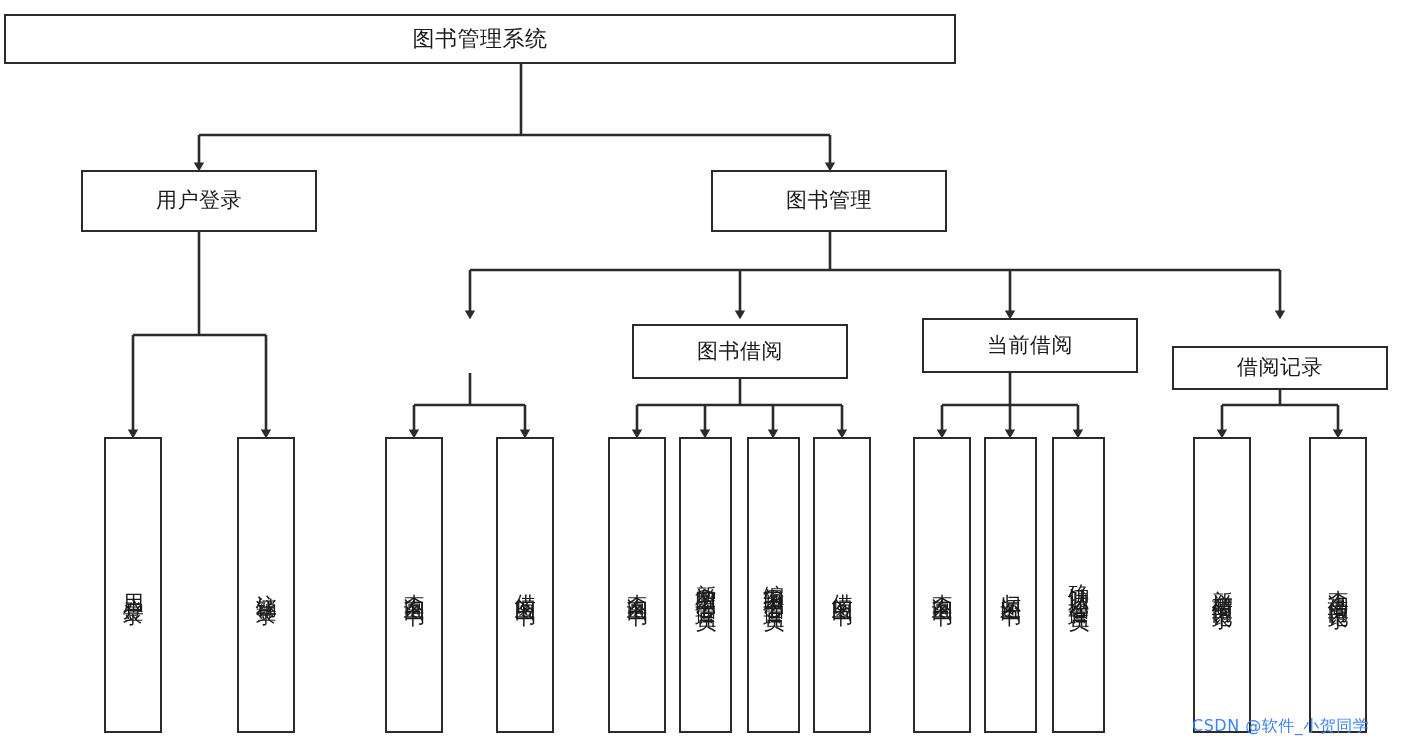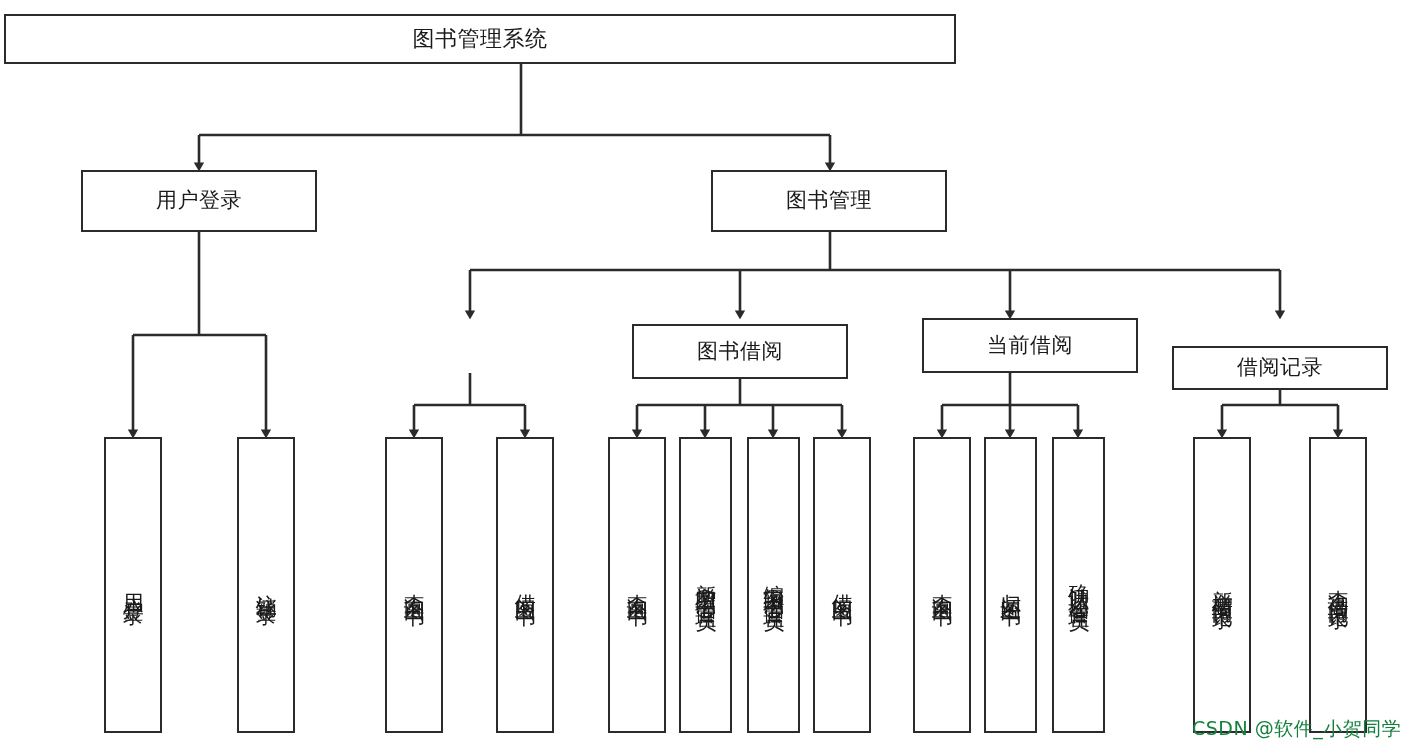--- a/index.html
+++ b/index.html
@@ -55,22 +55,22 @@
     padding-bottom: 6px;
   }
   .node.vert .vtext {
     display: block;
     writing-mode: vertical-rl;
     text-orientation: upright;
     white-space: nowrap;
   }
   .watermark {
     position: absolute;
-    font-size: 19px;
-    color: #15803d;
+    font-size: 16px;
+    color: #3b82f6;
     white-space: nowrap;
     letter-spacing: 0.5px;
     pointer-events: none;
   }
 </style>
 </head>
 <body>
 
 <div id="canvas">
 

